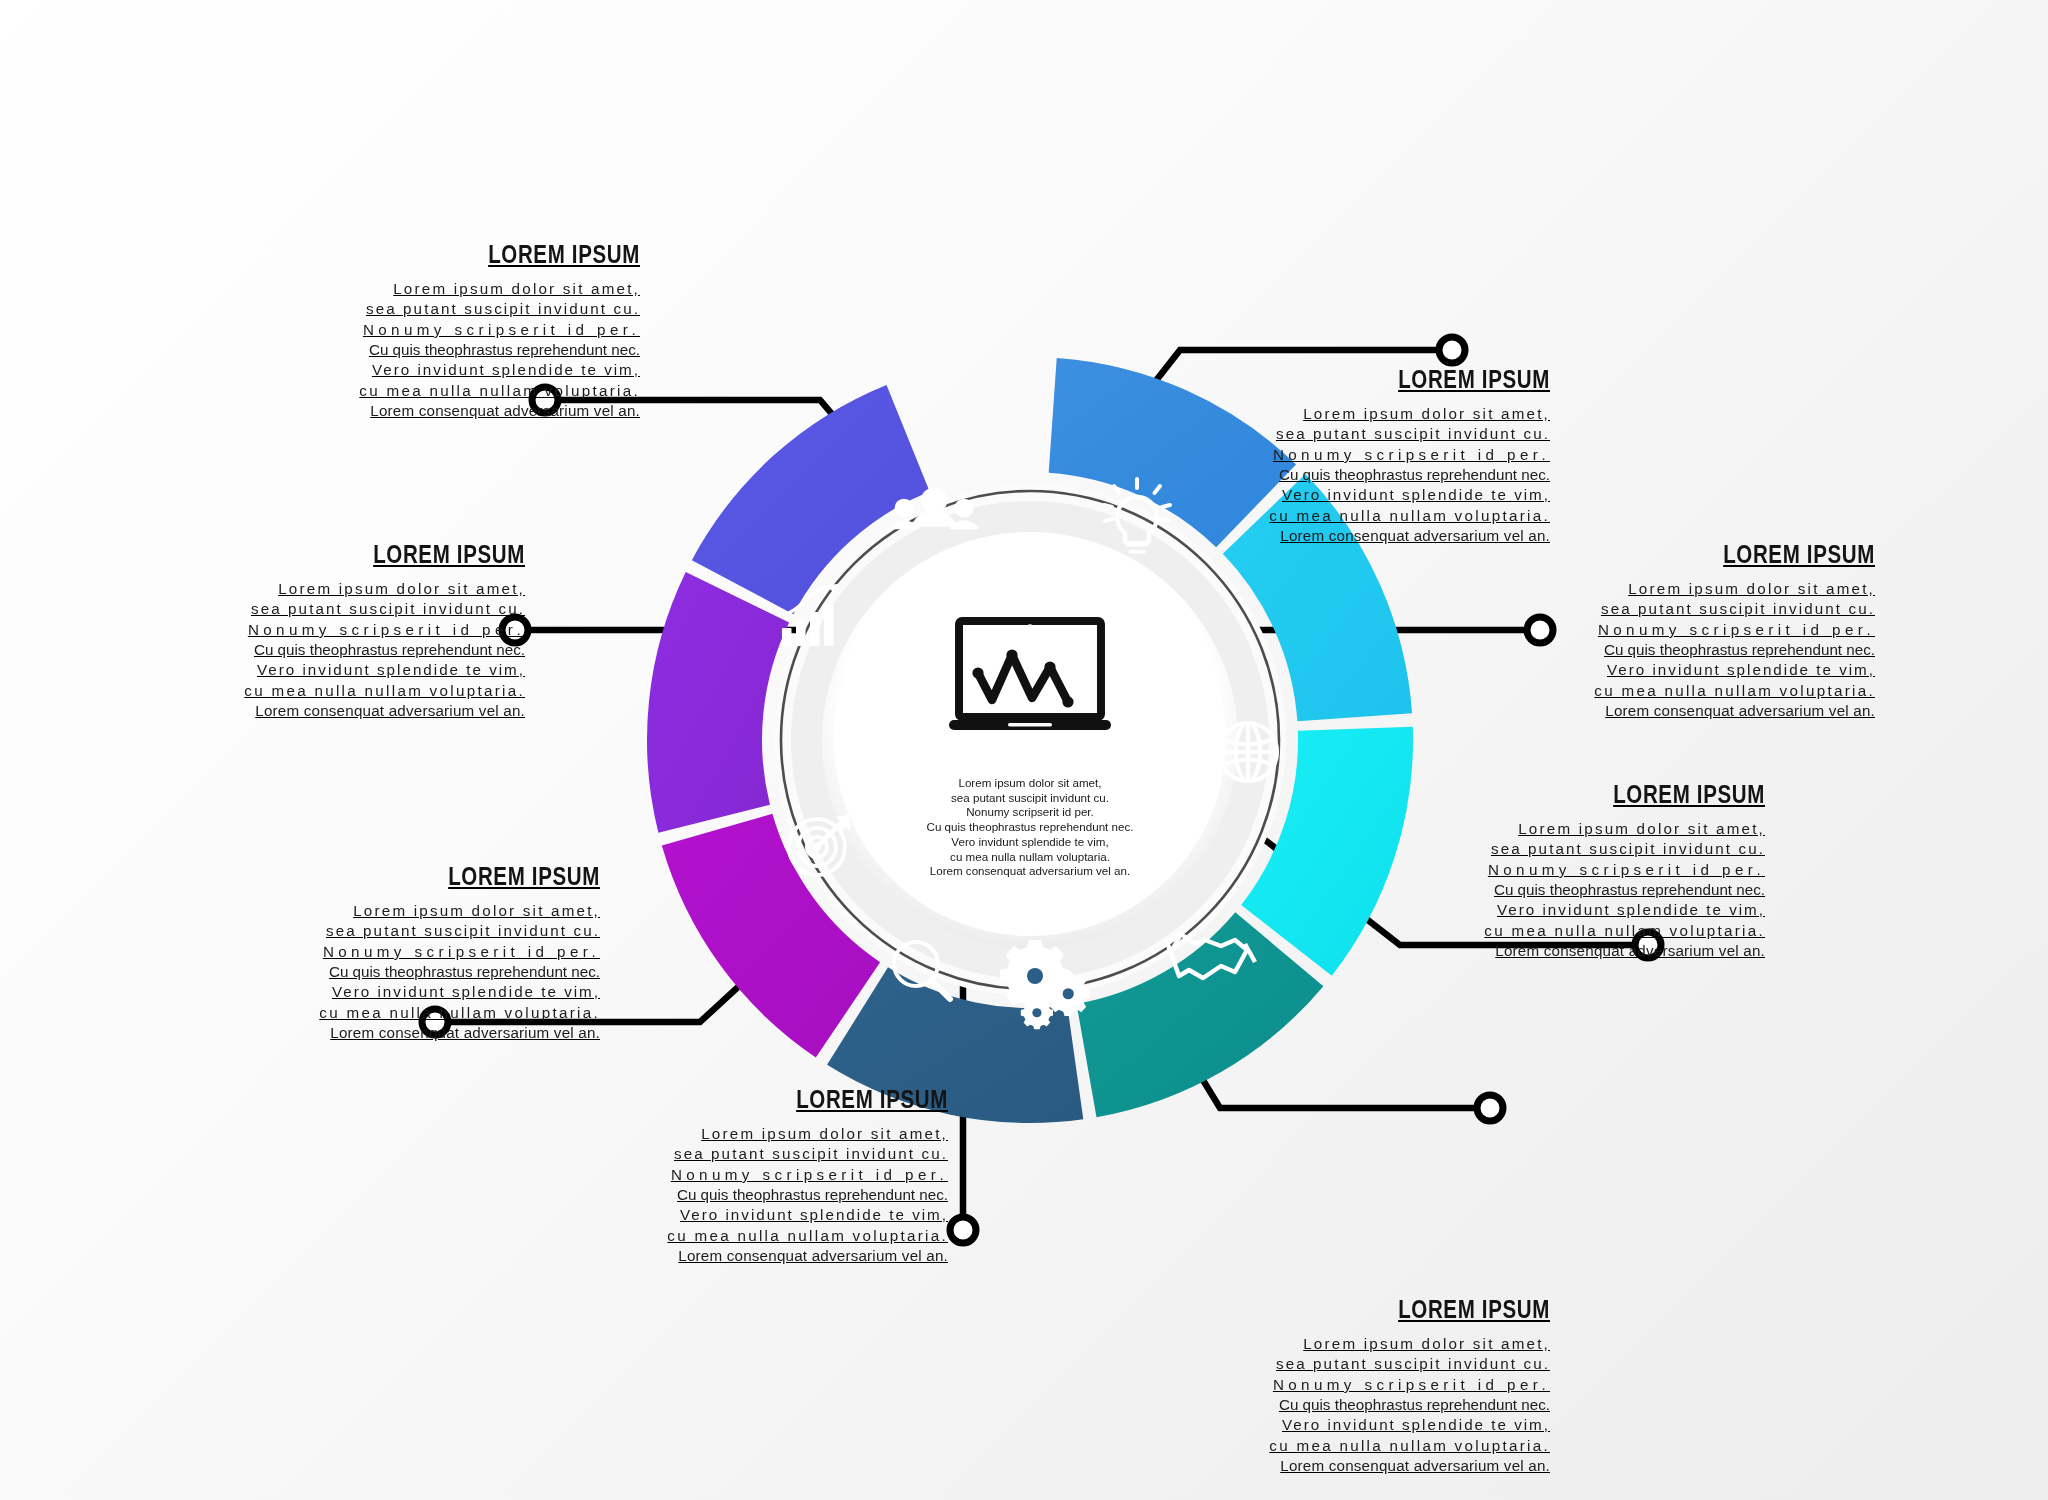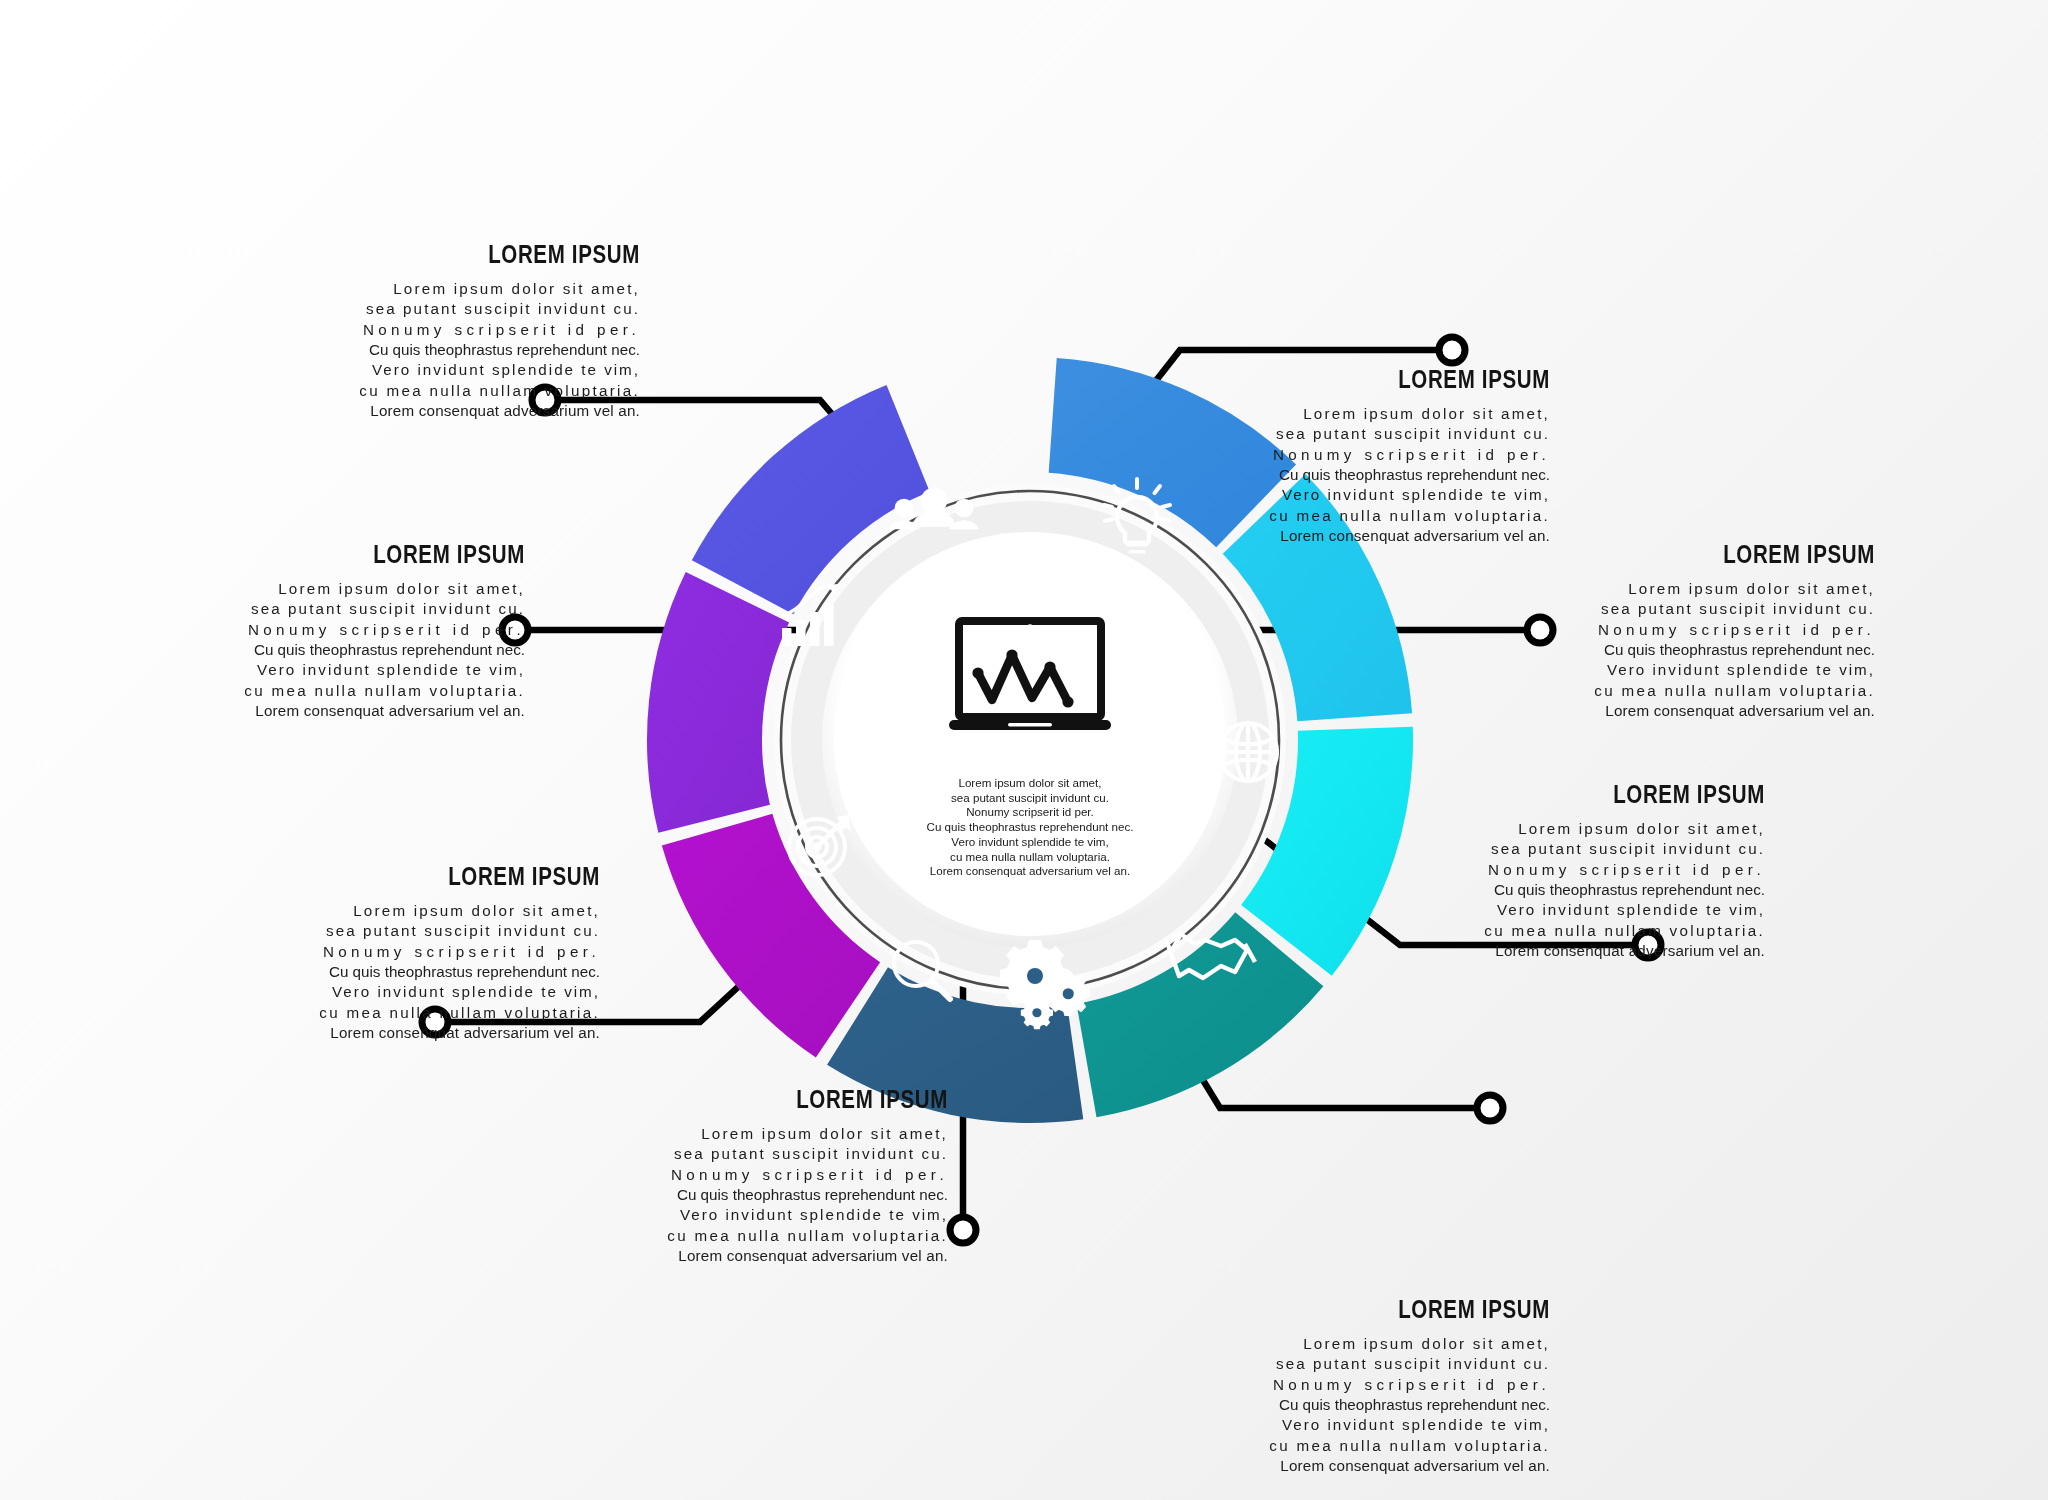--- a/index.html
+++ b/index.html
@@ -5,21 +5,21 @@
   * { margin:0; padding:0; box-sizing:border-box; }
   html,body { width:2048px; height:1500px; }
   body {
     font-family:"Liberation Sans", sans-serif;
     background:linear-gradient(135deg,#ffffff 0%,#fbfbfb 35%,#f2f2f2 72%,#ededed 100%);
     position:relative;
     overflow:hidden;
   }
   #stage { position:absolute; inset:0; }
   svg.layer { position:absolute; left:0; top:0; width:2048px; height:1500px; }
-  .txtblock { position:absolute; }
+  .txtblock { position:absolute;text-decoration:underline; }
   .txtblock .ttl {
     font-family:"Liberation Sans Narrow","Liberation Sans", sans-serif;
     font-weight:bold;
     font-size:25px;
     letter-spacing:0.8px;
     color:#141414;
     white-space:nowrap;
     transform:scaleX(0.82);
     transform-origin:inherit;
   }

